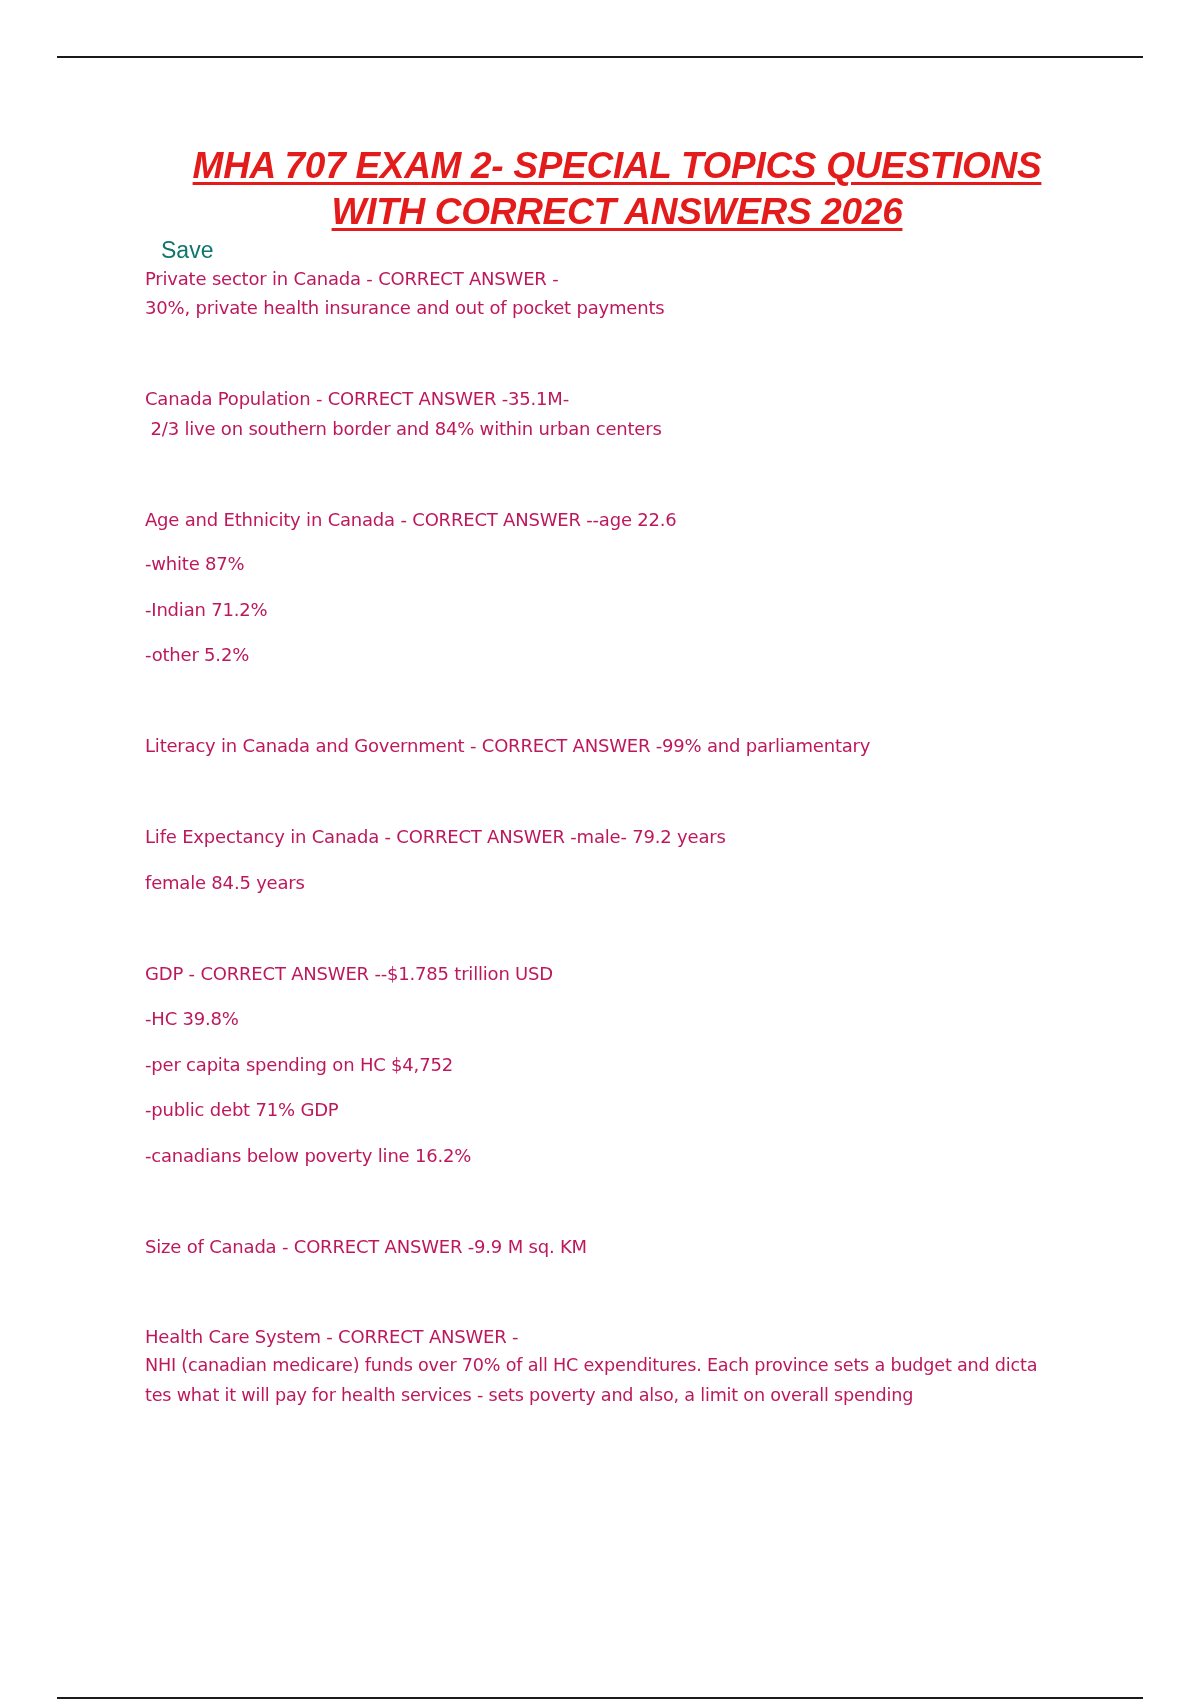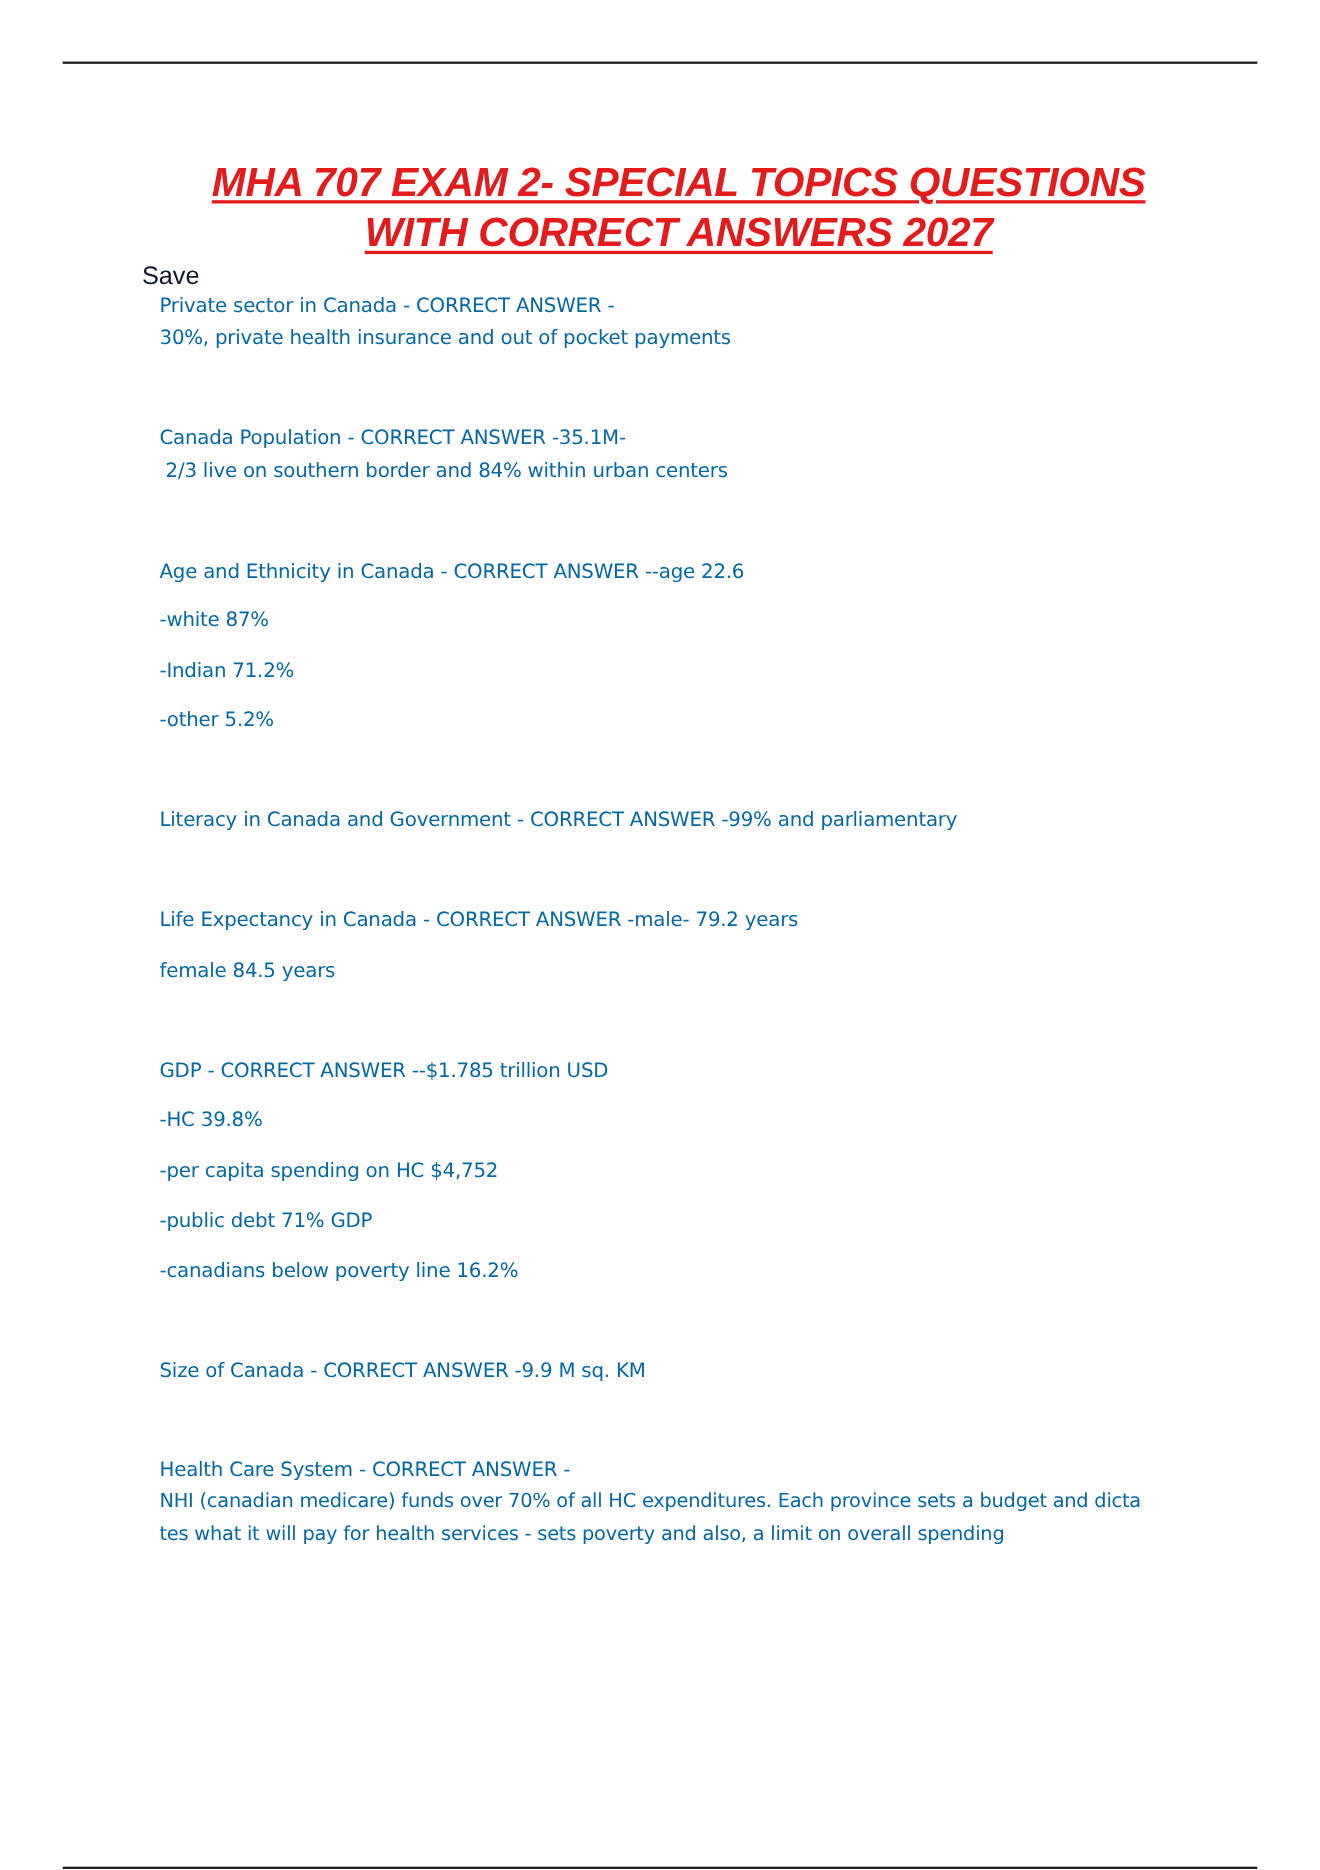--- a/index.html
+++ b/index.html
@@ -40,43 +40,43 @@
     }
     .title span {
       text-decoration: underline;
       text-decoration-thickness: 3px;
       text-underline-offset: 4px;
       display: inline-block;
       font-style: italic;
     }
     .save {
       position: absolute;
-      left: 129px;
+      left: 161px;
       top: 237px;
       font-family: "Liberation Sans", sans-serif;
       font-size: 23px;
-      color: #0f172a;
+      color: #0f766e;
     }
     .line {
       position: absolute;
       left: 145px;
       font-size: 18px;
       white-space: nowrap;
-      color: #0369a1;
+      color: #be185d;
       letter-spacing: -0.2px;
     }
   </style>
 </head>
 <body>
 
 <div class="rule top"></div>
 
 <div class="title">
   <span>MHA 707 EXAM 2- SPECIAL TOPICS QUESTIONS</span><br>
-  <span>WITH CORRECT ANSWERS 2027</span>
+  <span>WITH CORRECT ANSWERS 2026</span>
 </div>
 
 <div class="save">Save</div>
 
 <div class="line" style="top:268px">Private sector in Canada - CORRECT ANSWER -</div>
 <div class="line" style="top:297px">30%, private health insurance and out of pocket payments</div>
 
 <div class="line" style="top:388px">Canada Population - CORRECT ANSWER -35.1M-</div>
 <div class="line" style="top:418px; white-space:pre"> 2/3 live on southern border and 84% within urban centers</div>
 

